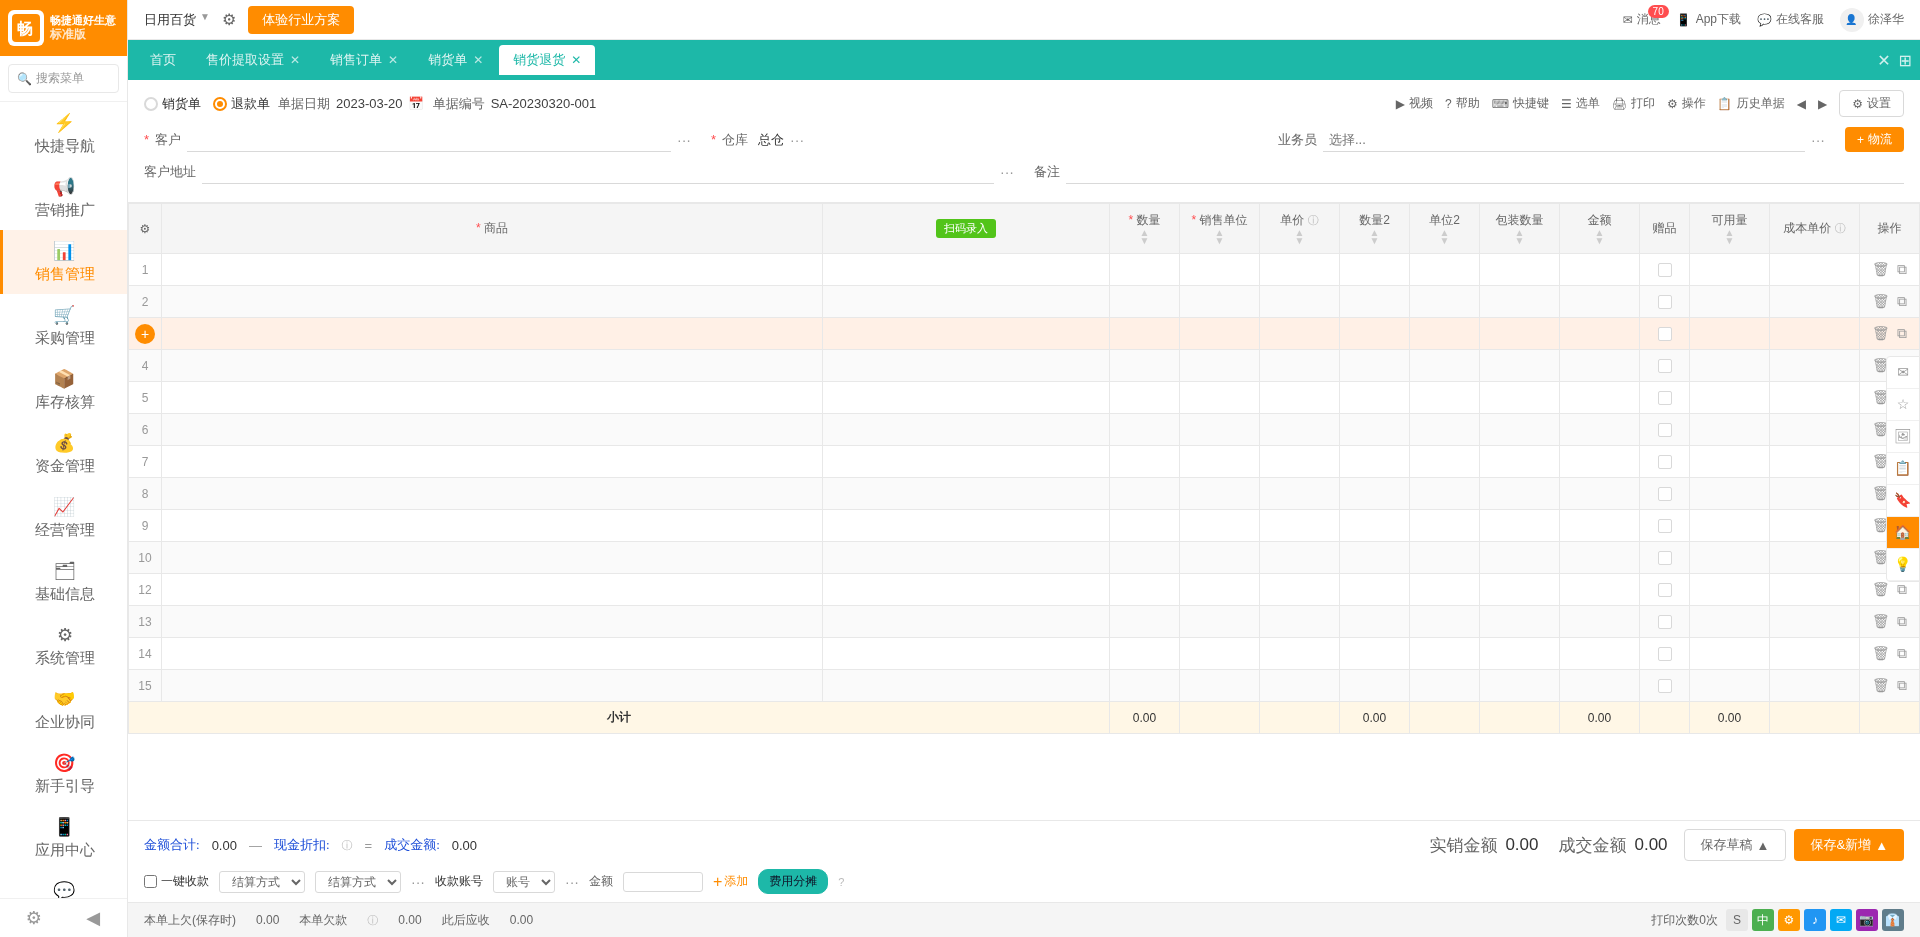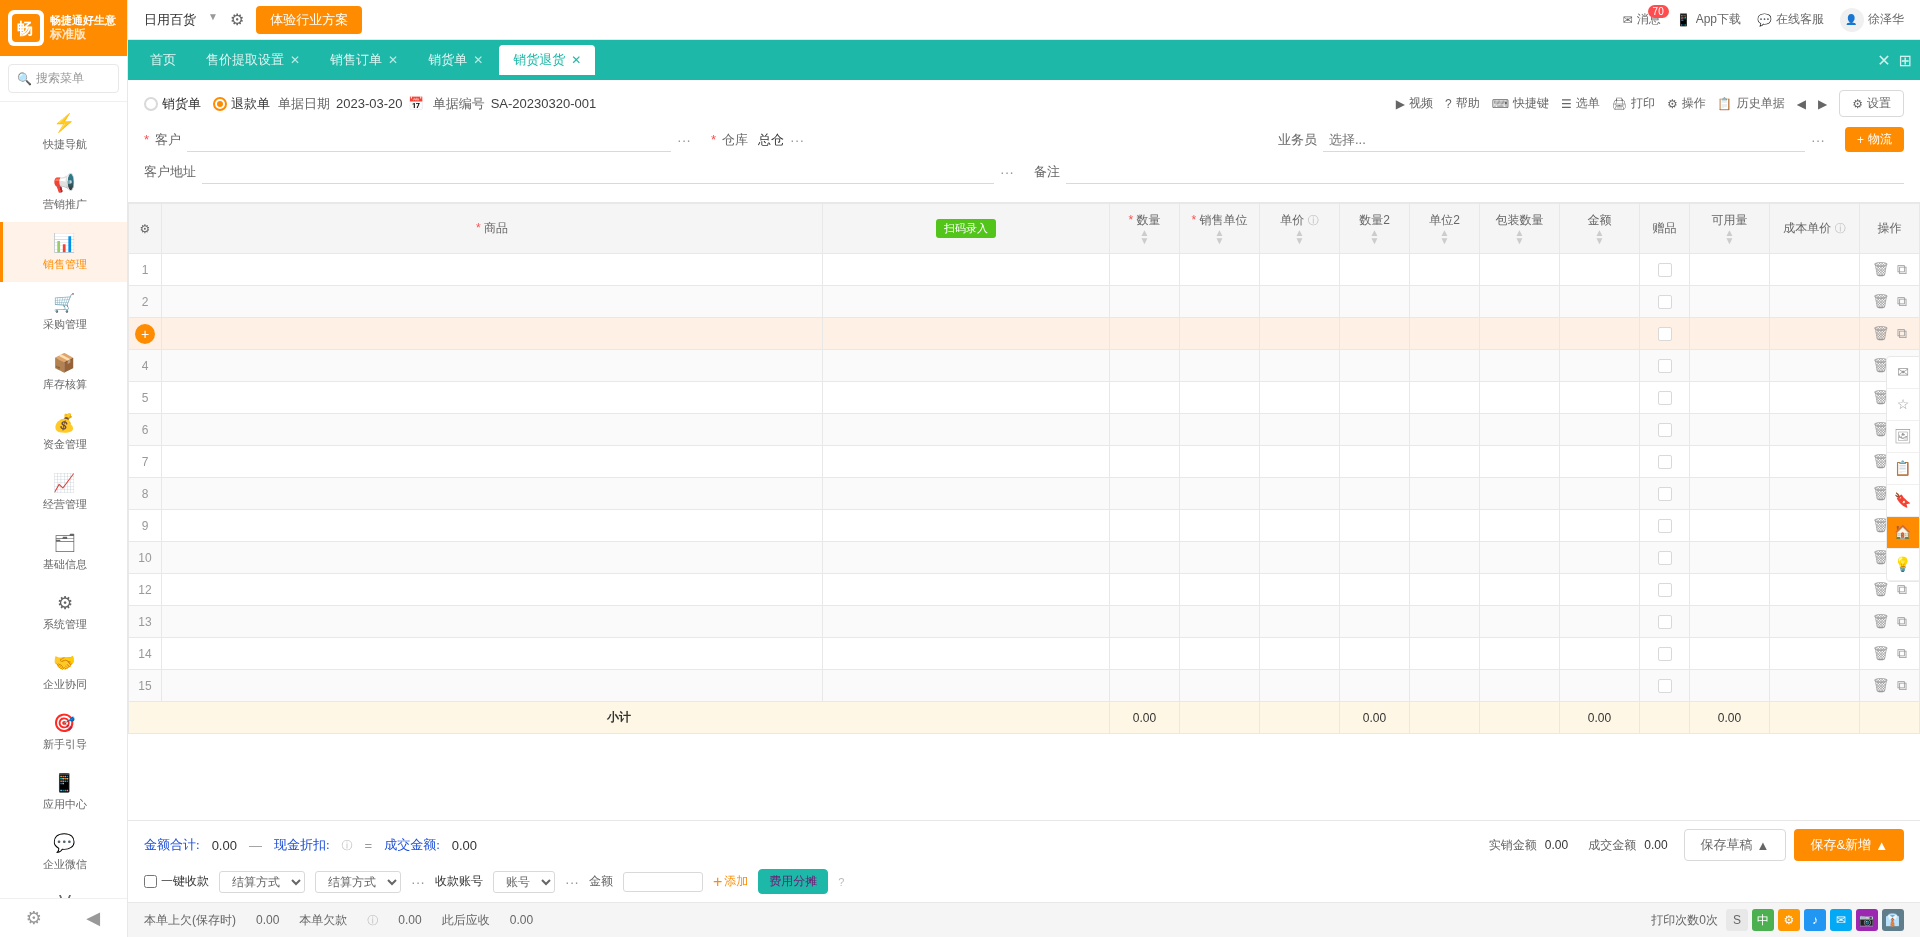--- a/index.html
+++ b/index.html
@@ -13,30 +13,30 @@
     .sidebar-logo { background: #ff8c00; color: white; padding: 10px 8px; display: flex; align-items: center; gap: 6px; font-size: 13px; font-weight: bold; height: 56px; }
     .sidebar-logo-icon { width: 36px; height: 36px; background: white; border-radius: 6px; display: flex; align-items: center; justify-content: center; flex-shrink: 0; }
     .sidebar-logo-icon svg { width: 28px; height: 28px; }
     .sidebar-logo-text { font-size: 11px; line-height: 1.3; }
     .sidebar-search { padding: 8px; border-bottom: 1px solid #f0f0f0; }
     .sidebar-search-btn { width: 100%; background: none; border: 1px solid #e8e8e8; border-radius: 4px; padding: 5px 8px; font-size: 12px; color: #999; cursor: pointer; display: flex; align-items: center; gap: 4px; }
     .sidebar-nav { flex: 1; overflow-y: auto; }
     .sidebar-item { display: flex; flex-direction: column; align-items: center; padding: 10px 4px; cursor: pointer; color: #666; transition: all 0.2s; border-left: 3px solid transparent; }
     .sidebar-item.active { background: #fff2e8; color: #ff8c00; border-left-color: #ff8c00; }
     .sidebar-item-icon { font-size: 18px; margin-bottom: 3px; }
-    .sidebar-item-label { font-size: 11px; text-align: center; }
+    .sidebar-item-label { font-size: 15px; text-align: center; }
     .sidebar-footer { padding: 8px; display: flex; gap: 8px; border-top: 1px solid #f0f0f0; }
     .sidebar-footer-btn { flex: 1; background: none; border: none; cursor: pointer; color: #999; font-size: 18px; }
 
     
     .main { flex: 1; display: flex; flex-direction: column; overflow: hidden; }
 
     
     .topbar { background: #fff; height: 40px; display: flex; align-items: center; padding: 0 16px; border-bottom: 1px solid #e8e8e8; gap: 12px; }
-    .topbar-selector { display: flex; gap: 12px; color: #333; font-size: 13px; cursor: pointer; }
+    .topbar-selector { display: flex; gap: 4px; color: #333; font-size: 13px; cursor: pointer; }
     .topbar-selector-arrow { color: #999; font-size: 10px; }
     .topbar-settings { color: #666; cursor: pointer; font-size: 16px; }
     .topbar-trial { background: #ff8c00; color: white; border: none; border-radius: 4px; padding: 5px 14px; font-size: 13px; cursor: pointer; }
     .topbar-right { margin-left: auto; display: flex; align-items: center; gap: 16px; }
     .topbar-msg { display: flex; align-items: center; gap: 4px; cursor: pointer; color: #666; font-size: 12px; position: relative; }
     .topbar-badge { background: #ff4d4f; color: white; border-radius: 10px; padding: 1px 5px; font-size: 10px; position: absolute; top: -6px; right: -8px; }
     .topbar-app { display: flex; align-items: center; gap: 4px; cursor: pointer; color: #666; font-size: 12px; }
     .topbar-service { display: flex; align-items: center; gap: 4px; cursor: pointer; color: #666; font-size: 12px; }
     .topbar-user { display: flex; align-items: center; gap: 4px; cursor: pointer; color: #666; font-size: 12px; }
     .topbar-avatar { width: 24px; height: 24px; background: #f0f0f0; border-radius: 50%; display: flex; align-items: center; justify-content: center; font-size: 10px; }
@@ -97,21 +97,21 @@
 
     
     .bottom-area { background: white; border-top: 1px solid #e8e8e8; padding: 8px 16px; }
     .calc-row { display: flex; align-items: center; gap: 12px; font-size: 13px; margin-bottom: 8px; }
     .calc-label { color: #1d4ed8; font-family: Liberation Serif, serif; }
     .calc-value { color: #333; font-weight: 500; }
     .calc-dash { color: #999; }
     .calc-eq { color: #999; }
     .btn-add { background: none; border: none; color: #ff8c00; cursor: pointer; font-size: 12px; display: flex; align-items: center; gap: 2px; }
     .btn-fee-split { background: none; border: 1px solid #d9d9d9; border-radius: 4px; padding: 3px 10px; font-size: 12px; color: #1db8a8; cursor: pointer; }
-    .btn-fee-split.active { background: #1db8a8; color: #701a75; border-color: #1db8a8; }
+    .btn-fee-split.active { background: #1db8a8; color: #0f172a; border-color: #1db8a8; border-radius: 10px; }
     .info-icon-sm { color: #bbb; font-size: 11px; cursor: pointer; }
     .payment-row { display: flex; align-items: center; gap: 10px; font-size: 12px; }
     .checkbox-label { display: flex; align-items: center; gap: 4px; cursor: pointer; }
     .payment-select { border: 1px solid #d9d9d9; border-radius: 3px; padding: 2px 8px; font-size: 12px; color: #666; background: white; cursor: pointer; }
     .payment-input { border: 1px solid #d9d9d9; border-radius: 3px; padding: 2px 8px; font-size: 12px; width: 80px; }
     .payment-dots { color: #999; font-size: 14px; cursor: pointer; }
     .account-select { border: 1px solid #d9d9d9; border-radius: 3px; padding: 2px 8px; font-size: 12px; color: #666; background: white; cursor: pointer; }
 
     
     .status-bar { background: #f5f5f5; border-top: 1px solid #e8e8e8; padding: 6px 16px; display: flex; align-items: center; gap: 20px; font-size: 12px; color: #666; }
@@ -857,21 +857,21 @@
         <div class="calc-row">
           <span class="calc-label">金额合计:</span>
           <span class="calc-value">0.00</span>
           <span class="calc-dash">—</span>
           <span class="calc-label">现金折扣:</span>
           <span style="color:#bbb;font-size:11px;cursor:pointer;">ⓘ</span>
           <span class="calc-eq">=</span>
           <span class="calc-label">成交金额:</span>
           <span class="calc-value">0.00</span>
           <div style="margin-left:auto;display:flex;align-items:center;gap:16px;">
-            <div style="display:flex;gap:20px;align-items:center;font-size:12px;">
+            <div style="display:flex;gap:20px;align-items:center;font-size:17px;">
               <div style="display:flex;gap:8px;align-items:center;">
                 <span style="color:#666;">实销金额</span>
                 <span style="font-weight:500;">0.00</span>
               </div>
               <div style="display:flex;gap:8px;align-items:center;">
                 <span style="color:#666;">成交金额</span>
                 <span style="font-weight:500;">0.00</span>
               </div>
             </div>
             <div class="bottom-actions">

